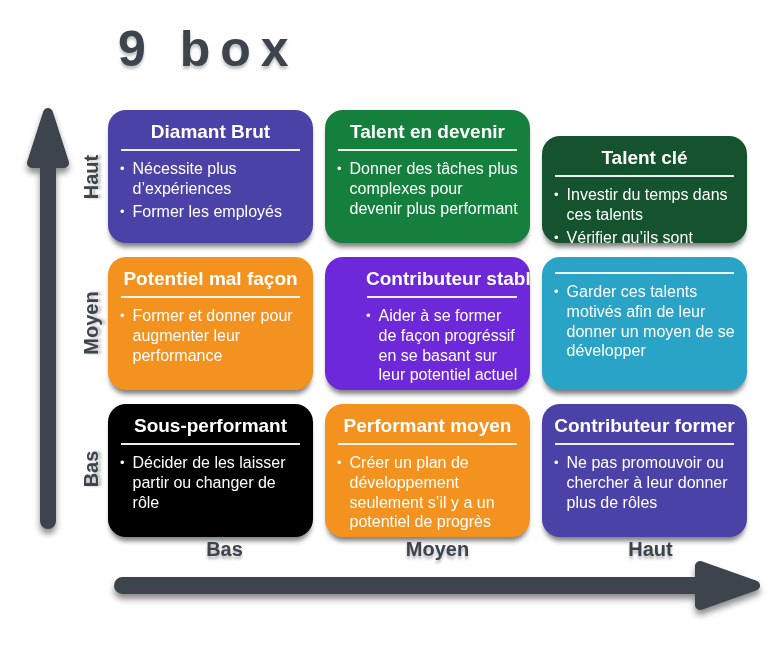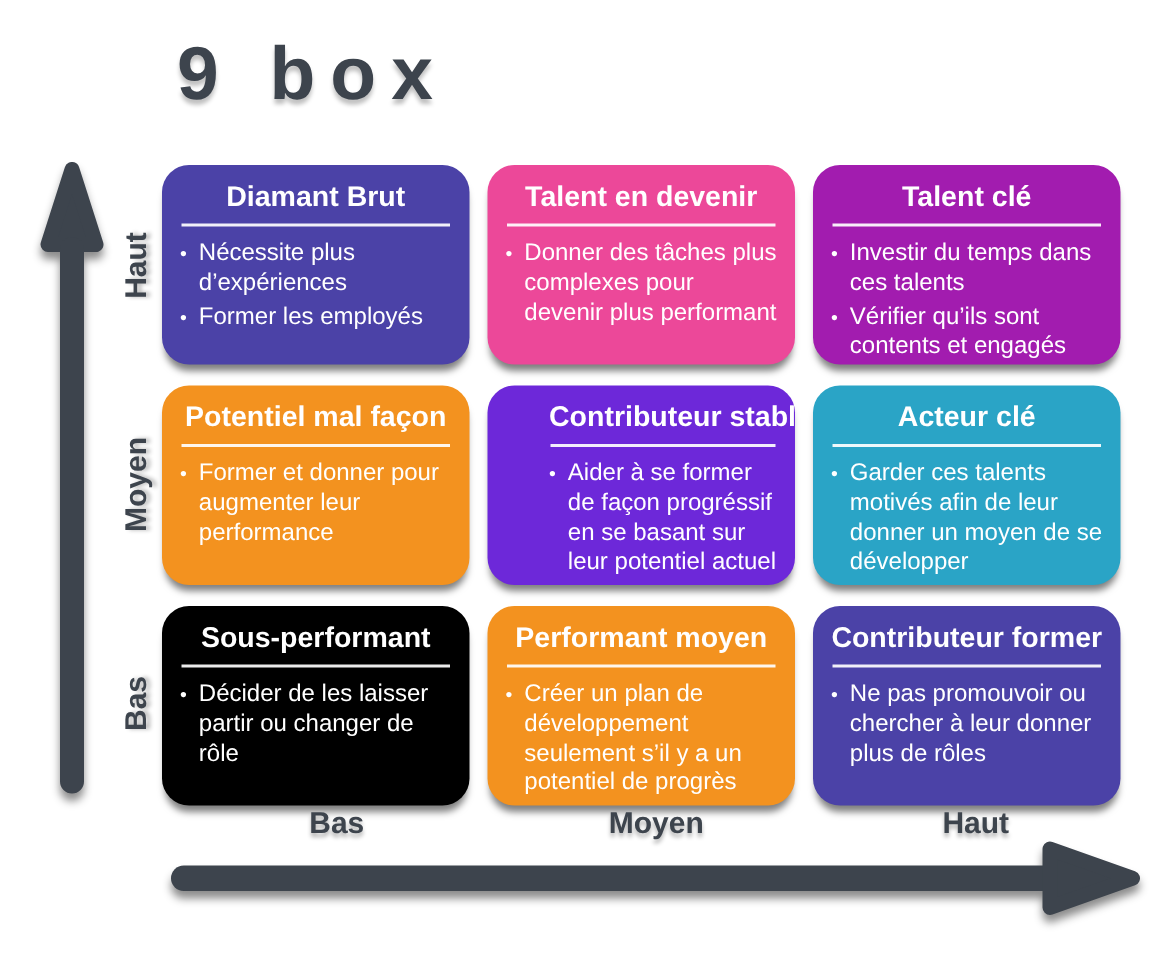--- a/index.html
+++ b/index.html
@@ -77,32 +77,32 @@
             <span class="bullet-dot">•</span>
             <span>Nécessite plus d’expériences</span>
           </li>
         <li>
             <span class="bullet-dot">•</span>
             <span>Former les employés</span>
           </li>
       </ul>
     </div>
 
-    <div class="cell" style="background: #ec4899;">
+    <div class="cell" style="background: #15803d;">
       <div class="cell-title">Talent en devenir</div>
       <hr class="cell-divider">
       <ul class="bullets">
         <li>
             <span class="bullet-dot">•</span>
             <span>Donner des tâches plus complexes pour devenir plus performant</span>
           </li>
       </ul>
     </div>
 
-    <div class="cell" style="background: #a21caf;">
+    <div class="cell" style="background: #14532d; margin-top: 26px;">
       <div class="cell-title">Talent clé</div>
       <hr class="cell-divider">
       <ul class="bullets">
         <li>
             <span class="bullet-dot">•</span>
             <span>Investir du temps dans ces talents</span>
           </li>
         <li>
             <span class="bullet-dot">•</span>
             <span>Vérifier qu’ils sont contents et engagés</span>
@@ -126,21 +126,20 @@
       <hr class="cell-divider">
       <ul class="bullets">
         <li>
             <span class="bullet-dot">•</span>
             <span>Aider à se former de façon progréssif en se basant sur leur potentiel actuel</span>
           </li>
       </ul>
     </div>
 
     <div class="cell" style="background: rgb(42, 164, 198);">
-      <div class="cell-title">Acteur clé</div>
       <hr class="cell-divider">
       <ul class="bullets">
         <li>
             <span class="bullet-dot">•</span>
             <span>Garder ces talents motivés afin de leur donner un moyen de se développer</span>
           </li>
       </ul>
     </div>
 
     <div class="cell" style="background: #000000;">

